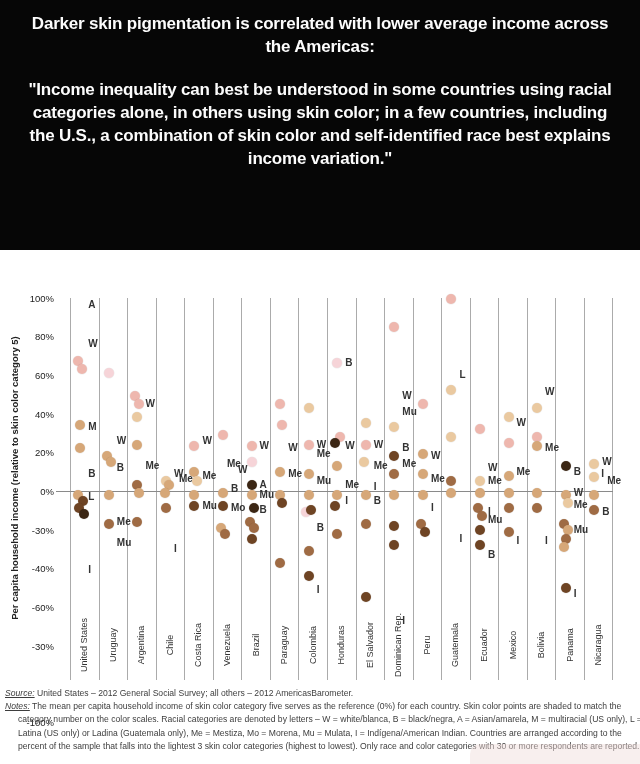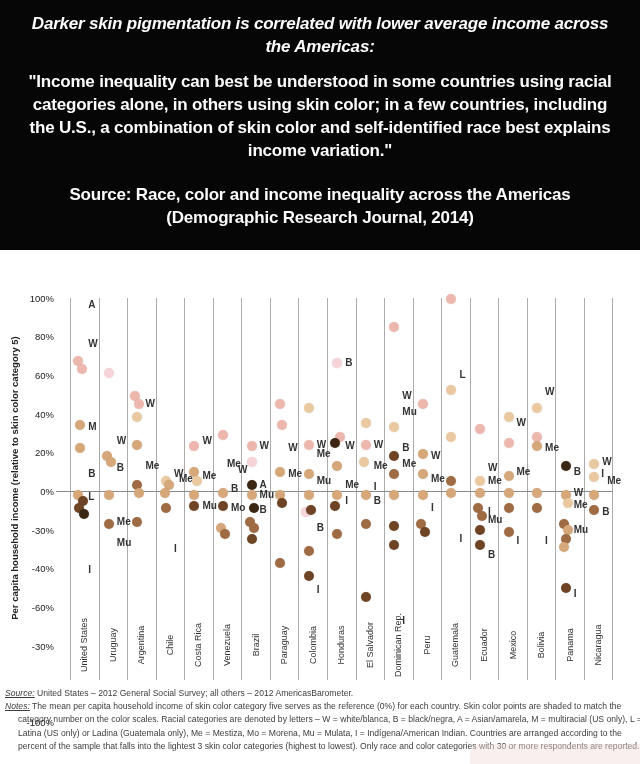--- a/index.html
+++ b/index.html
@@ -1,21 +1,21 @@
 <!DOCTYPE html>
 <html><head>
 <meta charset="utf-8">
 <style>
   html,body{margin:0;padding:0;background:#222;}
   #page{position:relative;width:640px;height:764px;background:#ffffff;overflow:hidden;
         font-family:"Liberation Sans",sans-serif;}
   .top{position:absolute;top:0;left:0;width:640px;height:250px;background:#060606;color:#fcfcfc;
        text-align:center;font-weight:bold;font-size:17px;line-height:23px;
        padding:12px 26px;box-sizing:border-box;letter-spacing:-0.2px;}
-  .headline{margin:0 0 12px;font-style:italic;}
+  .headline{margin:0 0 20px;}
   .quote{margin:0 0 21px;}
   .src{margin:0;}
   .figtitle{position:absolute;top:253px;left:0;width:640px;display:flex;justify-content:center;gap:26px;
             font-family:"Liberation Serif",serif;font-weight:bold;font-size:13px;color:#111;}
   #plot{position:absolute;top:264px;left:0;width:640px;height:590px;}
   .vline{position:absolute;width:1px;background:#ababab;}
   .zero{position:absolute;height:1px;background:#8a8a8a;}
   .ytick{position:absolute;font-size:9.5px;color:#222;width:46px;text-align:right;}
   .dot{position:absolute;width:10px;height:10px;border-radius:50%;box-shadow:0 0 0 0.5px rgba(0,0,0,0.08);}
   .ltr{position:absolute;font-size:10px;font-weight:600;color:#333;height:12px;line-height:12px;}
@@ -30,21 +30,20 @@
                    opacity:0.45;border-radius:10px 0 0 0;}
 </style>
 </head>
 <body>
 
 <div id="page">
 
   <div class="top">
     <p class="headline">Darker skin pigmentation is correlated with lower average income across the Americas:</p>
     <p class="quote">"Income inequality can best be understood in some countries using racial categories alone, in others using skin color; in a few countries, including the U.S., a combination of skin color and self-identified race best explains income variation."</p>
-    <p class="src"><span>Source: Race, color and income inequality across the Americas</span><br><span>(Demographic Research Journal, 2014)</span></p>
   </div>
 
 
   <div id="plot">
       <div class="vline" style="left: 70px; top: 34px; height: 382px;"></div>
       <div class="vline" style="left: 98.55px; top: 34px; height: 382px;"></div>
       <div class="vline" style="left: 127.1px; top: 34px; height: 382px;"></div>
       <div class="vline" style="left: 155.65px; top: 34px; height: 382px;"></div>
       <div class="vline" style="left: 184.2px; top: 34px; height: 382px;"></div>
       <div class="vline" style="left: 212.75px; top: 34px; height: 382px;"></div>

